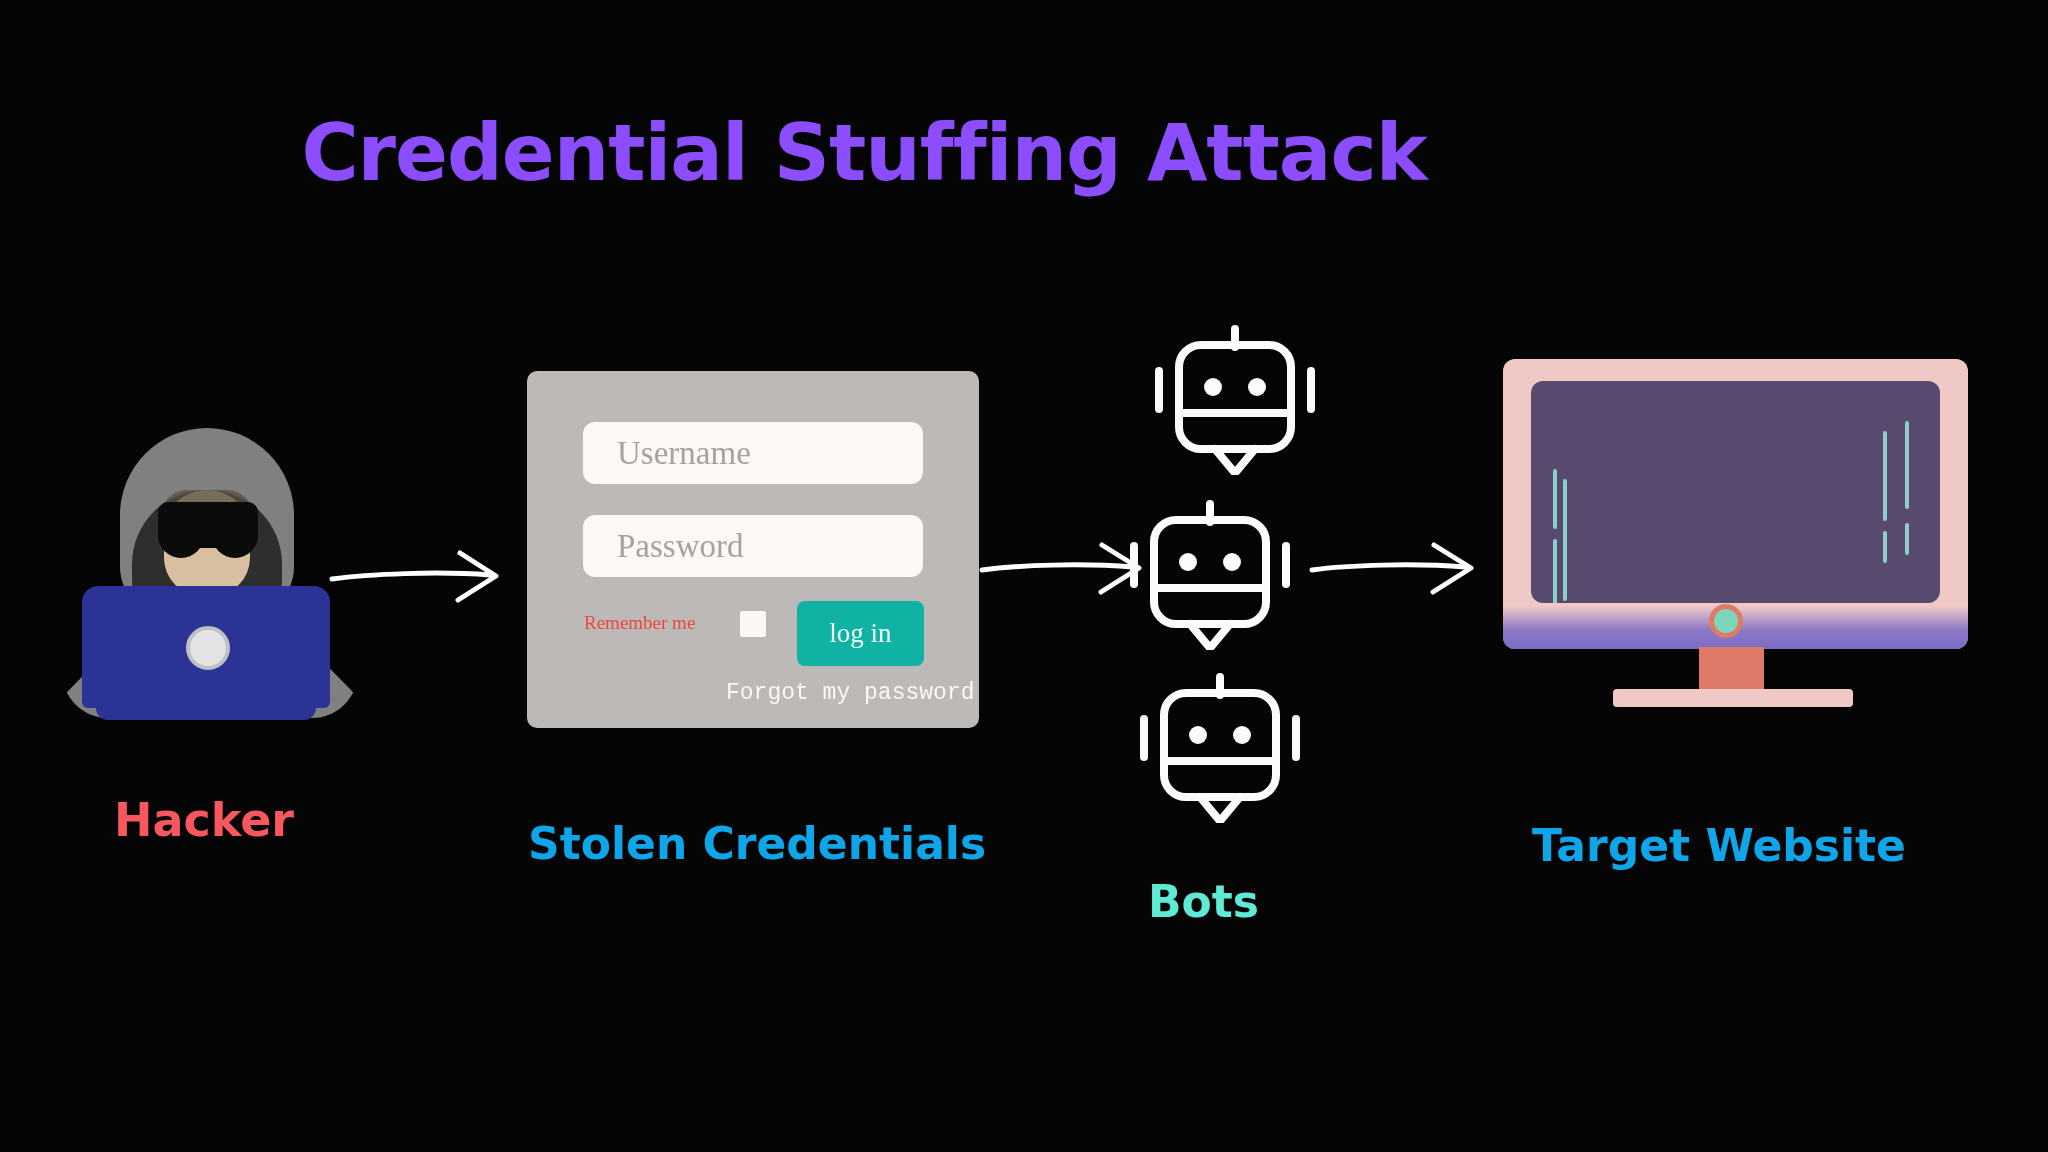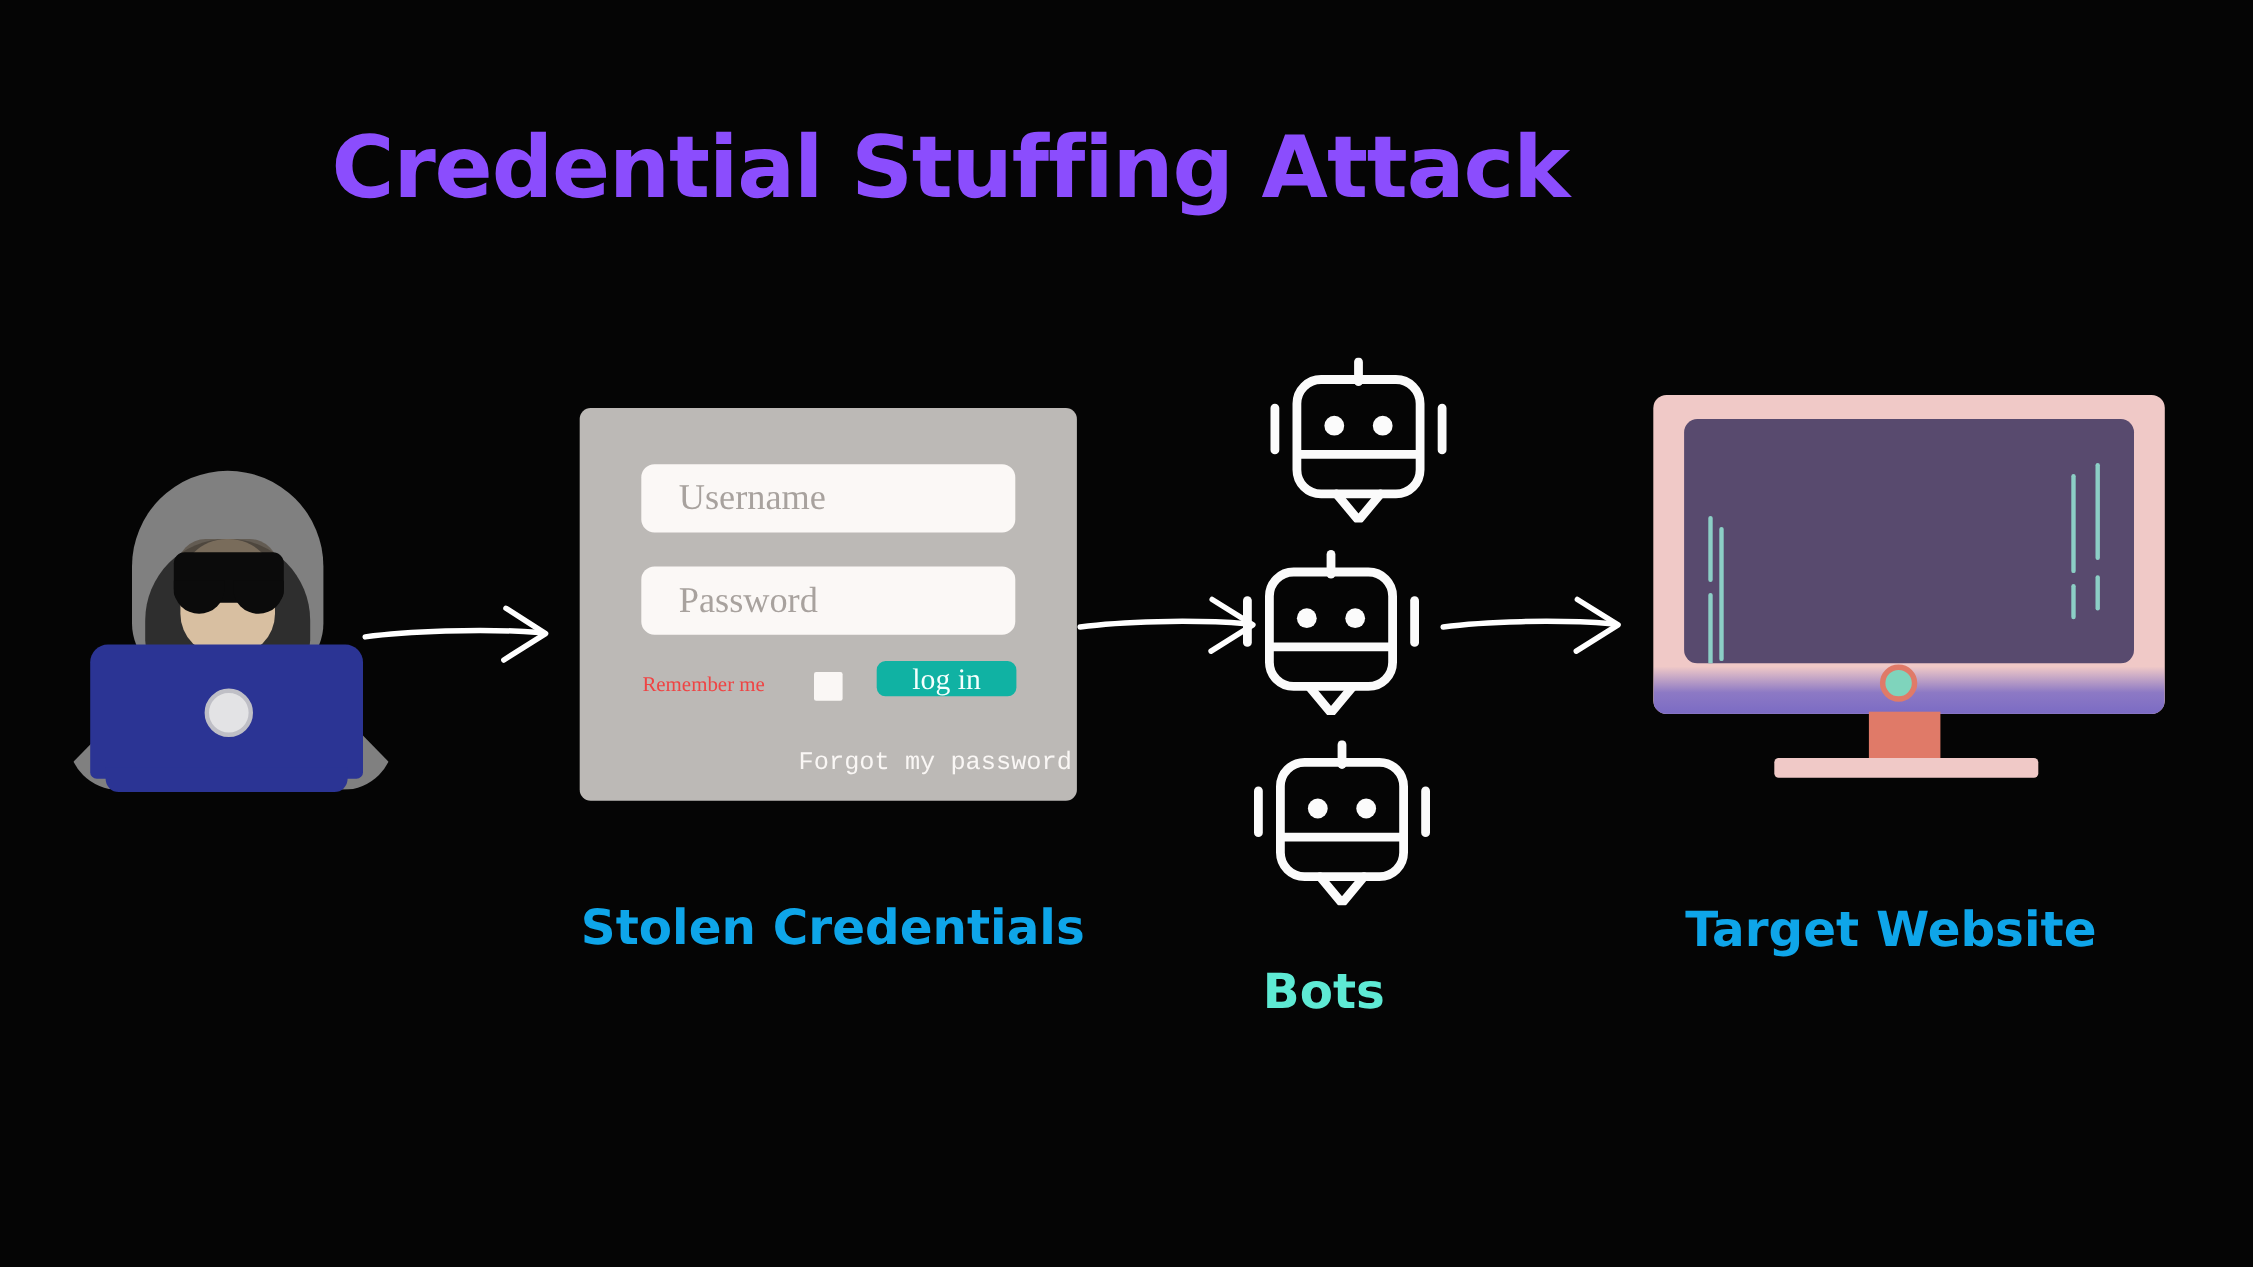--- a/index.html
+++ b/index.html
@@ -113,21 +113,21 @@
     position: absolute; left: 584px; top: 612px;
     font-family: "Liberation Serif", serif;
     font-size: 19px; color: #ef4444;
   }
   #lc-checkbox {
     position: absolute; left: 740px; top: 611px;
     width: 26px; height: 26px; background: #faf7f5; border-radius: 2px;
   }
   #lc-login {
     position: absolute; left: 797px; top: 601px;
-    width: 127px; height: 32px;
+    width: 127px; height: 65px;
     background: #10b2a3; border-radius: 8px;
     display: flex; align-items: center; justify-content: center;
     font-family: "Liberation Serif", serif;
     font-size: 27px; color: #f4fffd;
   }
   #lc-forgot {
     position: absolute; left: 726px; top: 680px;
     font-family: Liberation Mono, monospace;
     font-size: 23px; color: #faf7f5;
   }
@@ -189,20 +189,21 @@
     <div class="hk-hood-inner"></div>
     <div class="hk-face"></div>
     <div class="hk-shadow"></div>
     <div class="hk-mask"></div>
     <div class="hk-glass l"></div>
     <div class="hk-glass r"></div>
     <div class="hk-laptop-lid"></div>
     <div class="hk-logo"></div>
     <div class="hk-laptop-base"></div>
   </div>
+  <div class="caption" id="cap-hacker">Hacker</div>
 
   <svg class="arrow" id="arrow1" viewBox="0 0 180 60">
     <path d="M4,34 C40,29 110,26 162,30" stroke="#ffffff" stroke-width="5" fill="none" stroke-linecap="round"></path>
     <path d="M132,8 L168,31 L130,55" stroke="#ffffff" stroke-width="5" fill="none" stroke-linecap="round" stroke-linejoin="round"></path>
   </svg>
 
   <div id="logincard">
     <div class="lc-input" id="lc-pass">Password</div>
     <div class="lc-input" id="lc-user">Username</div>
   </div>

